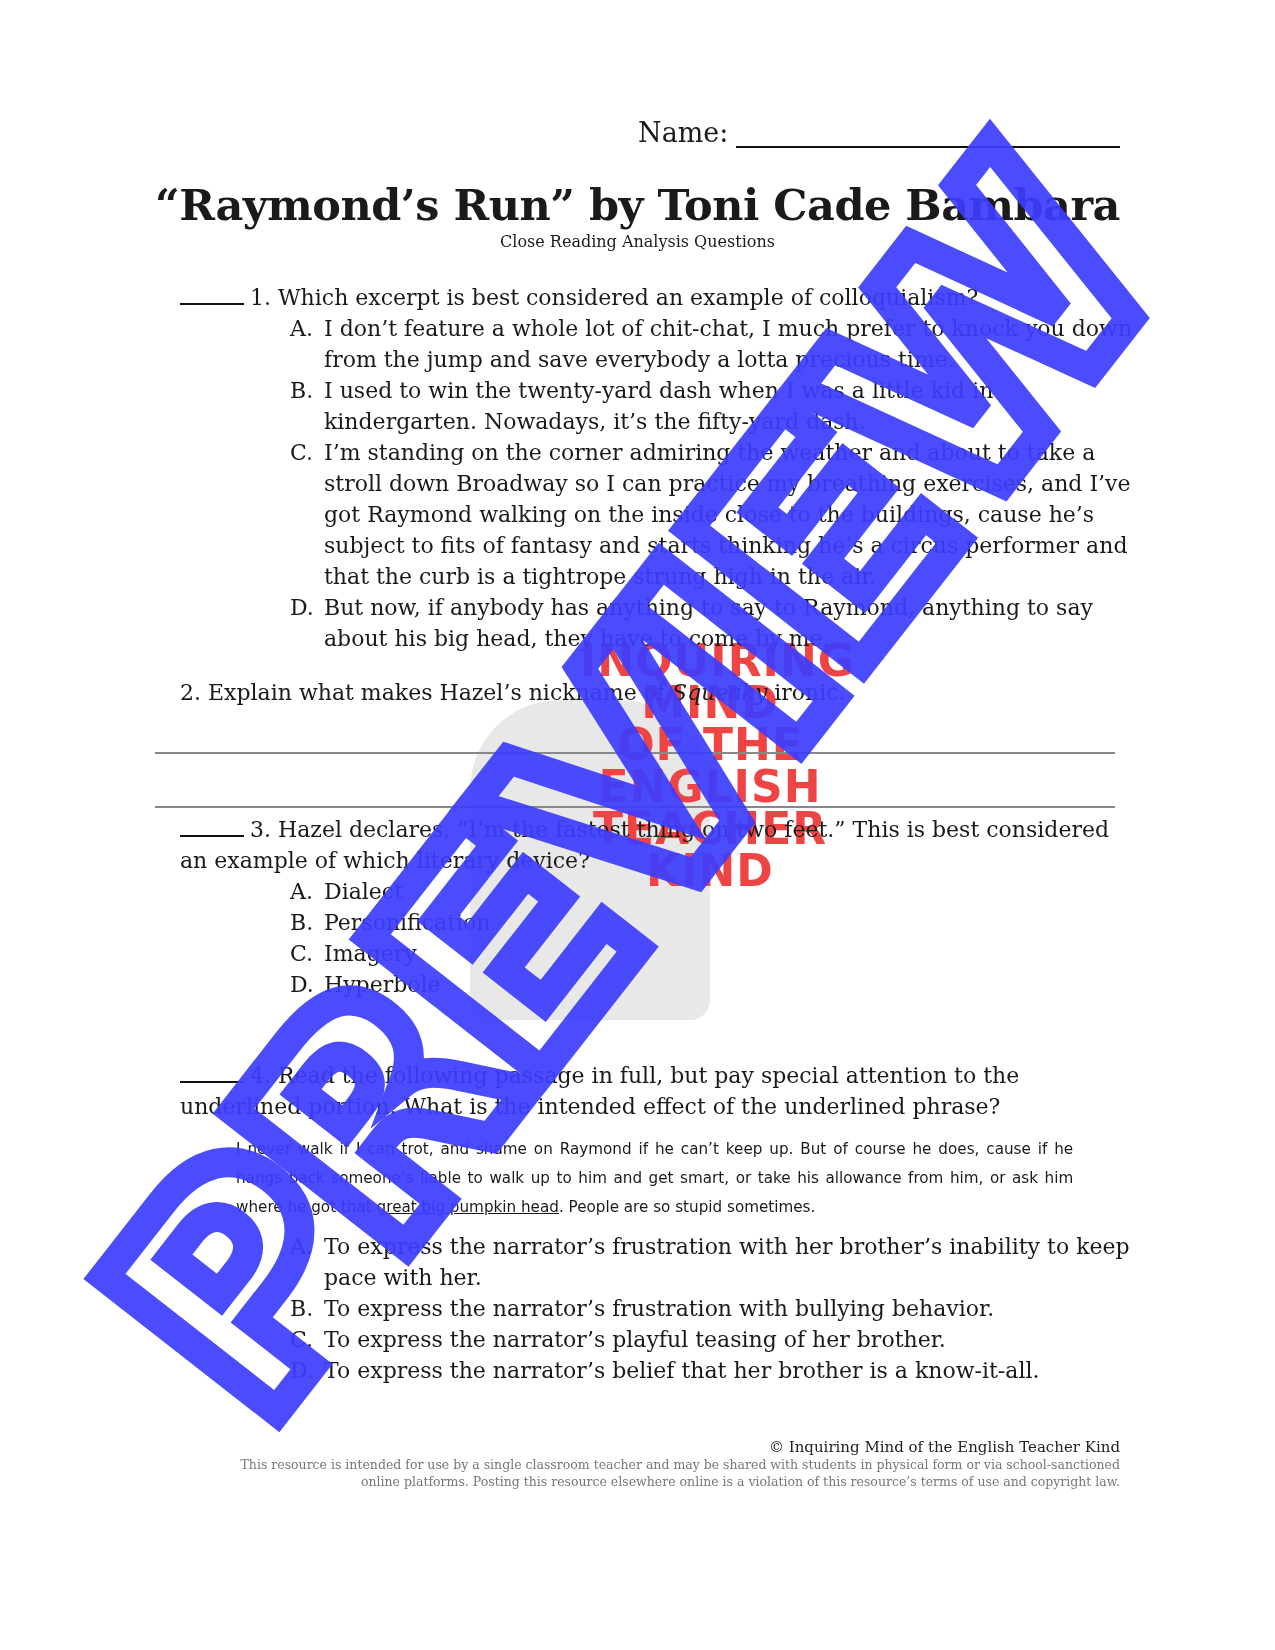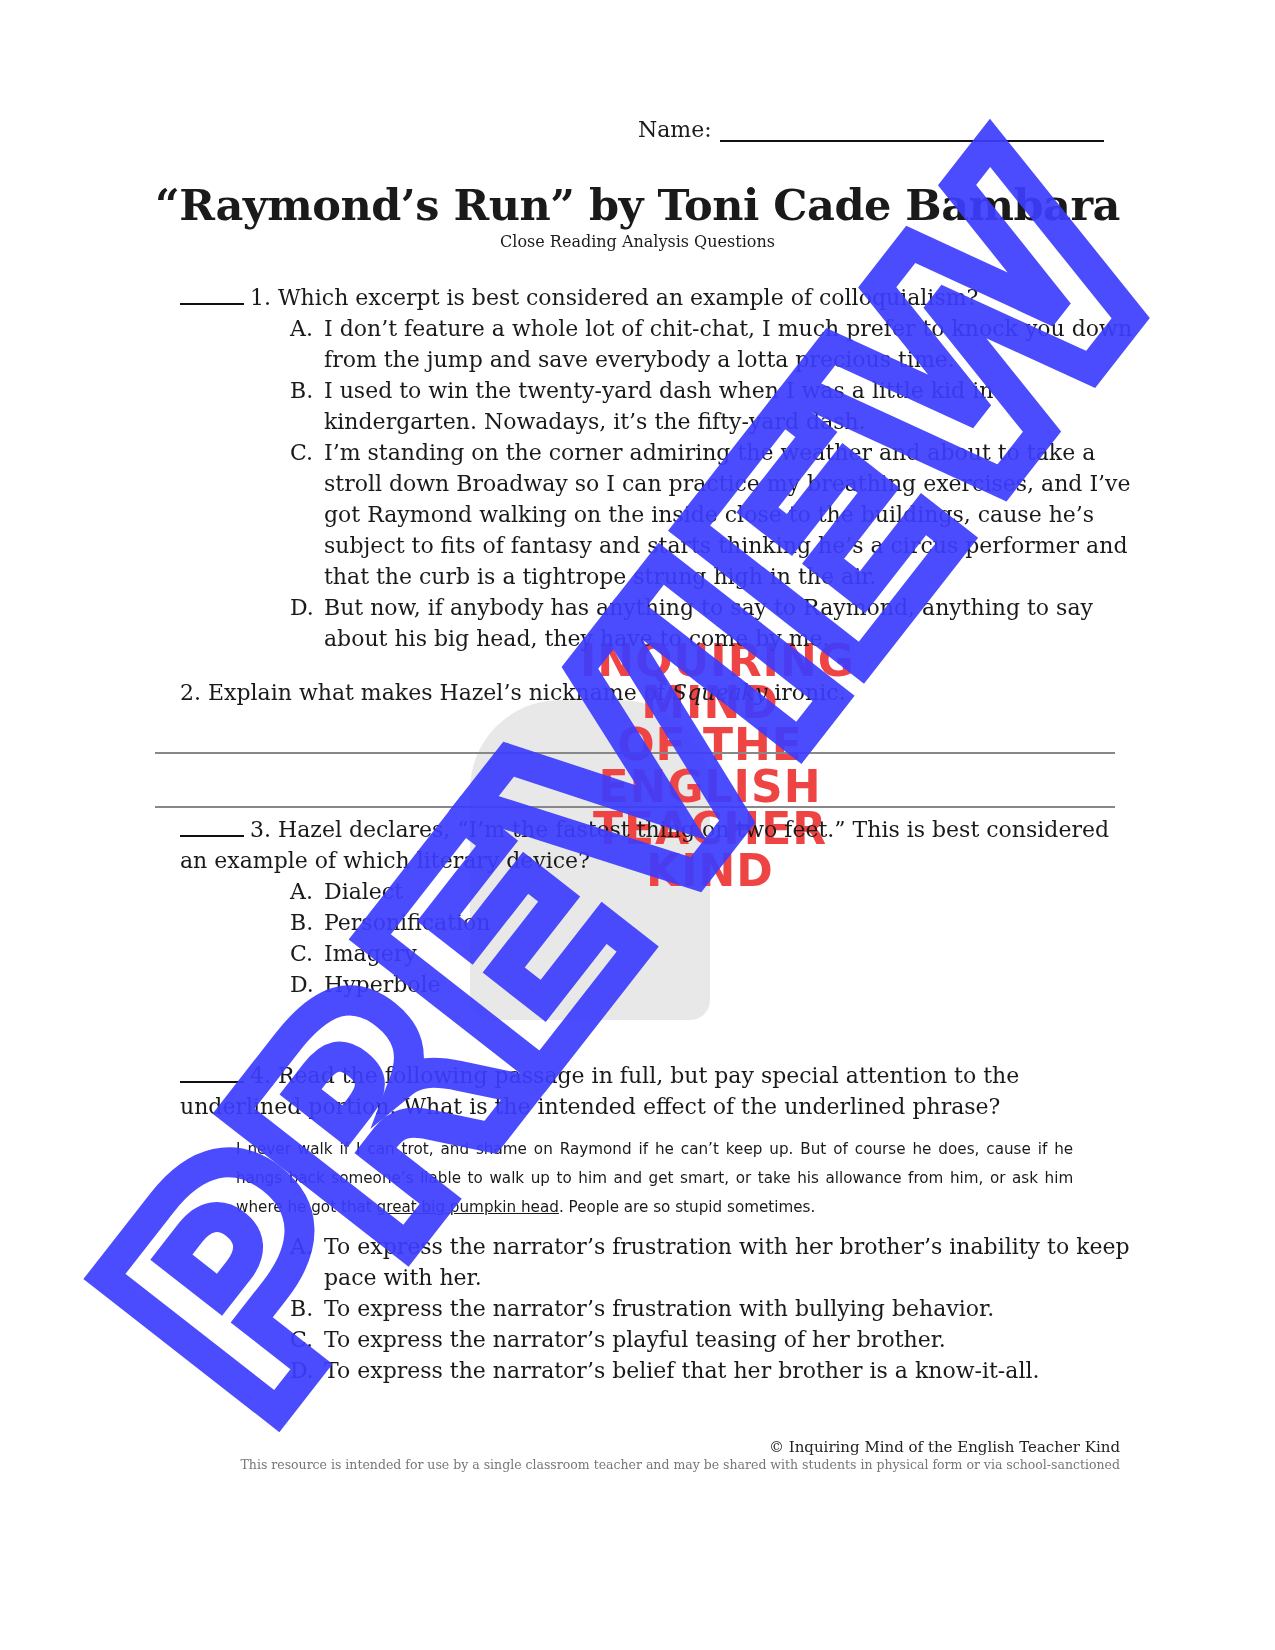--- a/index.html
+++ b/index.html
@@ -1,21 +1,21 @@
 <!DOCTYPE html>
 <html><head>
 <meta charset="utf-8">
 <style>
   html, body { margin:0; padding:0; background:#ffffff; }
   body { width:1275px; height:1650px; position:relative; overflow:hidden;
          font-family:"DejaVu Serif", serif; color:#1a1a1a; }
   .page { position:absolute; left:0; top:0; width:1275px; height:1650px; }
 
   
-  .name-row { position:absolute; top:117px; left:638px; font-size:22px; display:flex; align-items:flex-end; }
+  .name-row { position:absolute; top:117px; left:638px; font-size:27px; display:flex; align-items:flex-end; }
   .name-line { display:inline-block; width:384px; border-bottom:2px solid #111; margin-left:8px; height:22px; }
   .title { position:absolute; top:180px; left:0; width:1275px; text-align:center; font-size:43px; font-weight:bold; letter-spacing:-0.5px; }
   .subtitle { position:absolute; top:232px; left:0; width:1275px; text-align:center; font-size:16px; }
 
   .q { position:absolute; left:150px; width:960px; font-size:22px; line-height:31px;margin-left:30px; }
   .blank { display:inline-block; width:64px; border-bottom:2px solid #111; margin-right:6px; height:20px; vertical-align:baseline; }
   .opts { list-style:none; margin:0; padding:0; }
   .opt { position:relative; padding-left:144px; }
   .opt .letter { position:absolute; left:110px; top:0; }
   .passage { font-family:"DejaVu Sans", sans-serif; font-size:16.5px; line-height:29px; margin:12px 0 10px 56px; width:910px; text-align:justify; color:#1a1a1a; transform:scaleX(0.92); transform-origin:left; }
@@ -98,20 +98,21 @@
       <li class="opt"><span class="letter">A.</span><span>To express the narrator’s frustration with her brother’s inability to keep pace with her.</span></li>
       <li class="opt"><span class="letter">B.</span><span>To express the narrator’s frustration with bullying behavior.</span></li>
       <li class="opt"><span class="letter">C.</span><span>To express the narrator’s playful teasing of her brother.</span></li>
       <li class="opt"><span class="letter">D.</span><span>To express the narrator’s belief that her brother is a know-it-all.</span></li>
     </ul>
   </div>
 
   <div class="footer">
     <div class="copy">© Inquiring Mind of the English Teacher Kind</div>
     <div class="terms">This resource is intended for use by a single classroom teacher and may be shared with students in physical form or via school-sanctioned</div>
+    <div class="terms">online platforms.  Posting this resource elsewhere online is a violation of this resource’s terms of use and copyright law.</div>
   </div>
 
   <svg class="preview" viewBox="0 0 1275 1650">
     <g transform="translate(640 800) rotate(-52) translate(-640 -800)" opacity="0.92">
       <text x="640" y="890" text-anchor="middle" font-family="DejaVu Sans, sans-serif" font-size="300" font-weight="bold" fill="none" stroke="#3d3dff" stroke-width="30" stroke-linejoin="miter" letter-spacing="-10">PREVIEW</text>
     </g>
   </svg>
 </div>
 
 </body></html>

